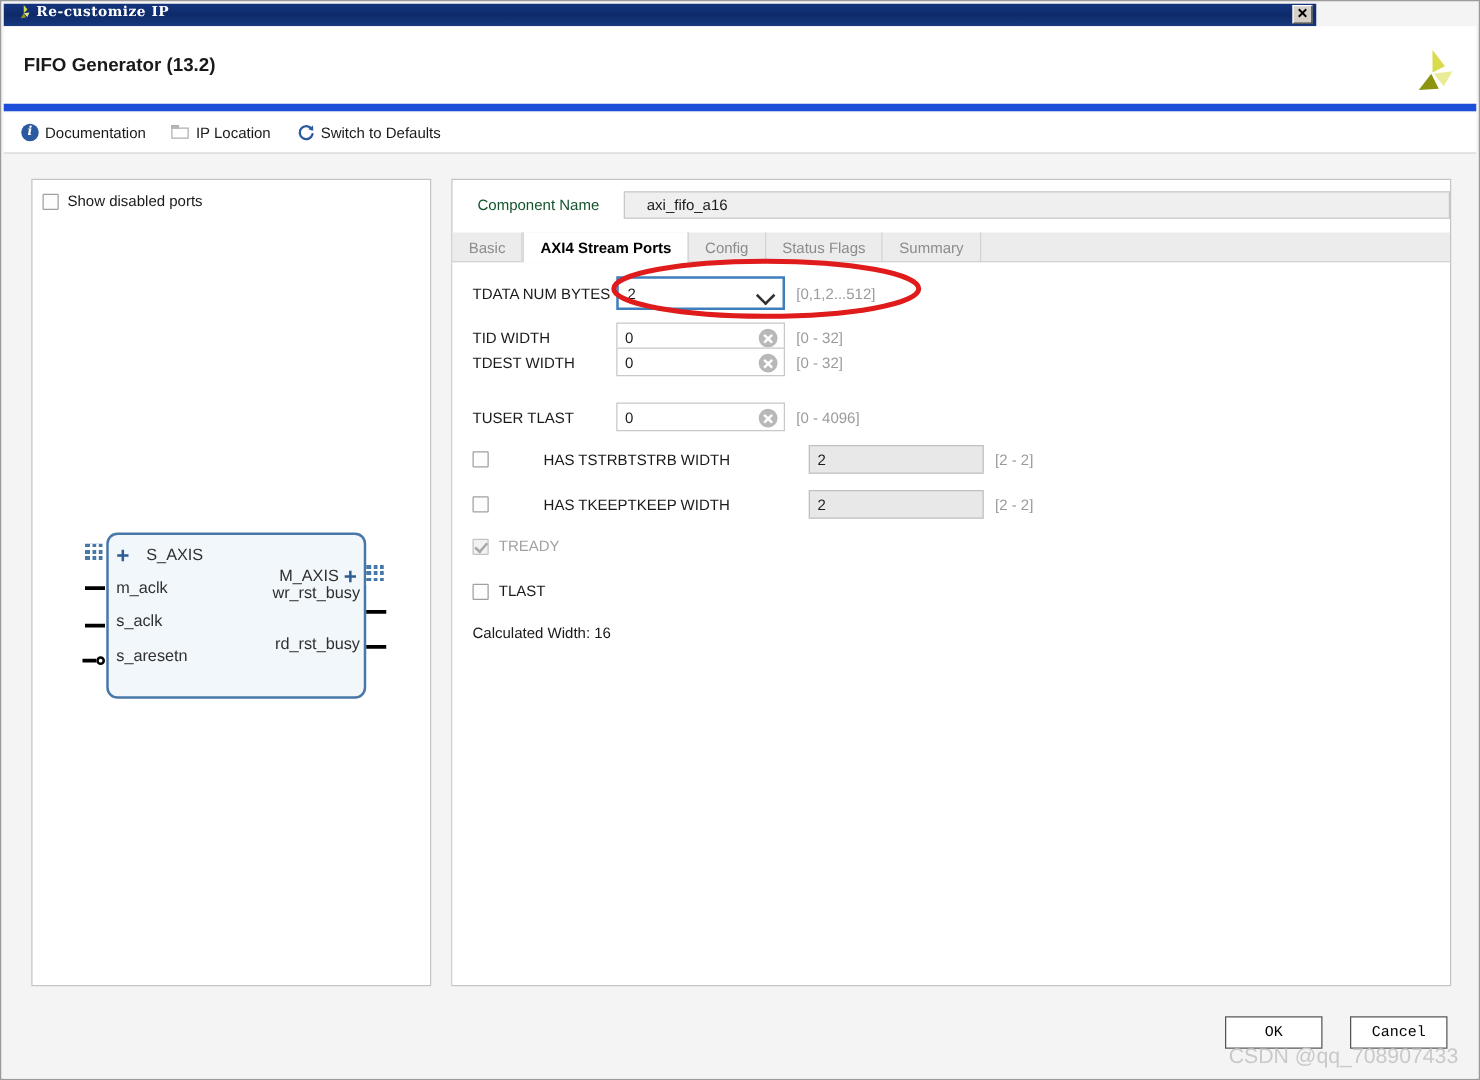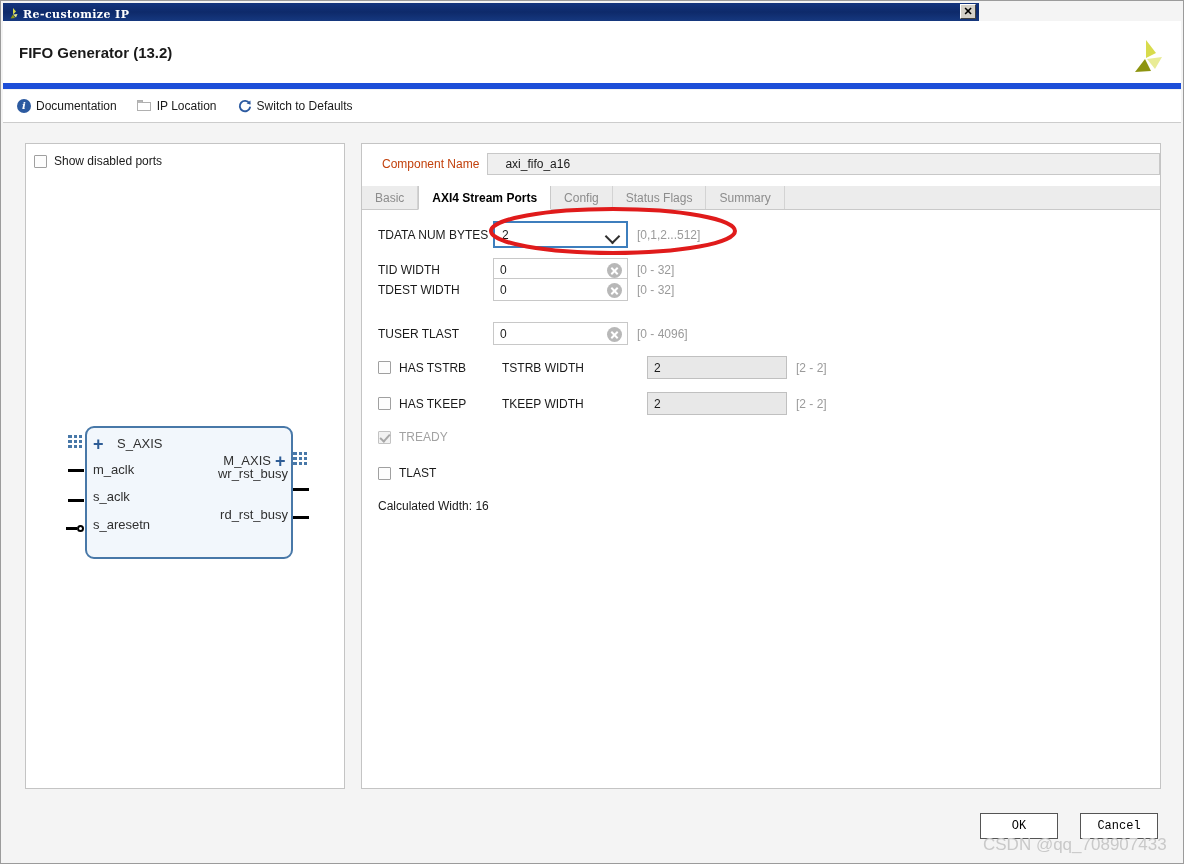--- a/index.html
+++ b/index.html
@@ -22,26 +22,26 @@
     height: 864px;
     background: #f4f4f4;
     border: 1px solid #9b9b9b;
     box-sizing: border-box;
   }
 
   
   .titlebar {
     position: absolute;
     left: 2px; top: 2px;
-    width: 976px;
+    width: 1050px;
     height: 18px;
     background: linear-gradient(to bottom, #14357e 0%, #0e2a6a 50%, #16387f 100%);
     display: flex;
-    align-items: flex-end;
-    padding-left: 3px;
+    align-items: flex-start;
+    padding-left: 9px;
     box-sizing: border-box;
   }
   .titlebar-logo {
     width: 14px; height: 14px;
     position: relative;
     flex: 0 0 auto;
     margin-right: 3px;
   }
   .titlebar-text {
     color: #ffffff;
@@ -288,23 +288,23 @@
   }
   .comp-row {
     position: absolute;
     left: 0px; top: 9px;
     width: 798px;
     display: flex;
     align-items: center;
   }
   .comp-label {
     font-size: 12px;
-    color: #c2410c;
+    color: #14532d;
     padding-left: 20px;
-    padding-right: 8px;
+    padding-right: 20px;
     white-space: nowrap;
   }
   .comp-input {
     flex: 1 1 auto;
     height: 22px;
     background: #efefef;
     border: 1px solid #c8c8c8;
     box-sizing: border-box;
     font-size: 12px;
     color: #1a1a1a;
@@ -442,20 +442,21 @@
     font-size: 12px;
     color: #1a1a1a;
     padding-left: 6px;
   }
 
   .cbrow-label {
     font-size: 12px;
     color: #1a1a1a;
     margin-left: 8px;
     white-space: nowrap;
+    text-align: right;
   }
   .cbrow-label.dim { color: #a2a2a2; }
 
   .calc-width {
     position: absolute;
     left: 16px;
     font-size: 12px;
     color: #1a1a1a;
     white-space: nowrap;
   }

